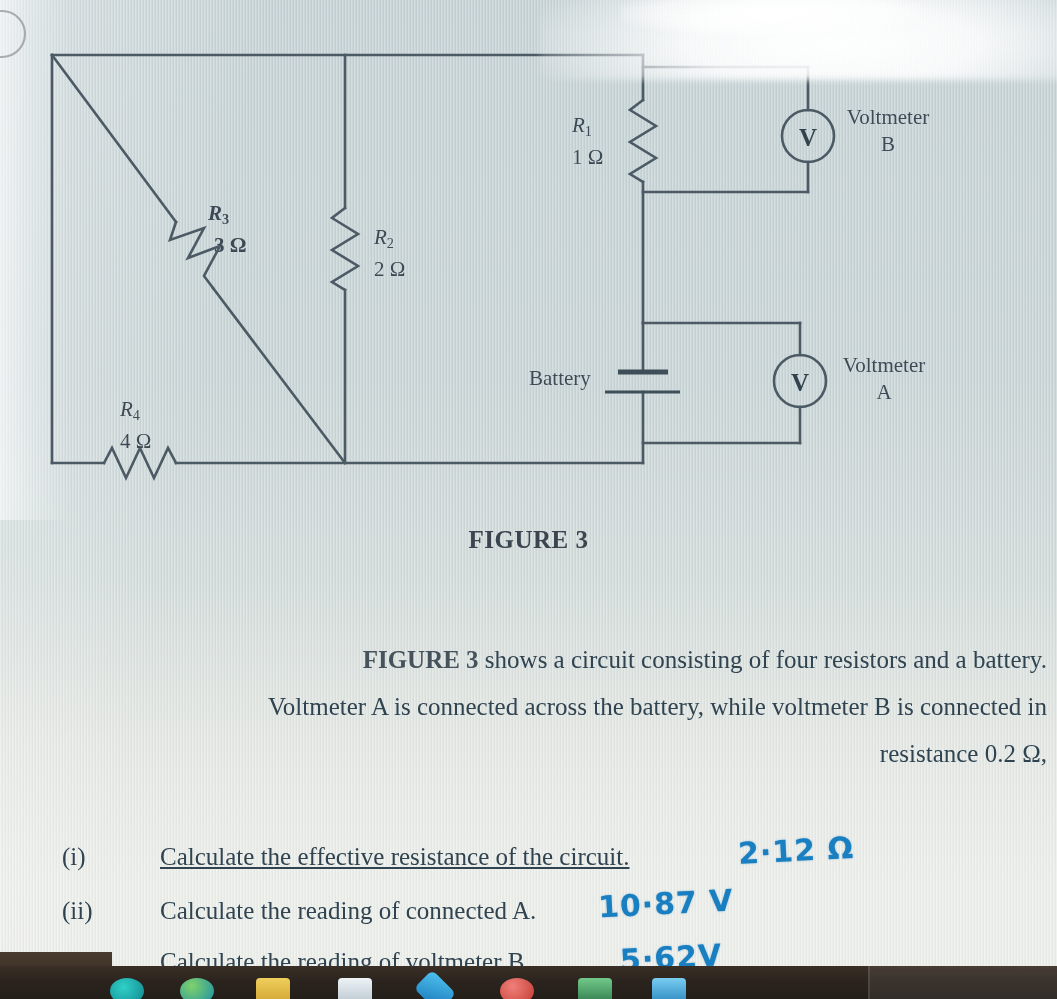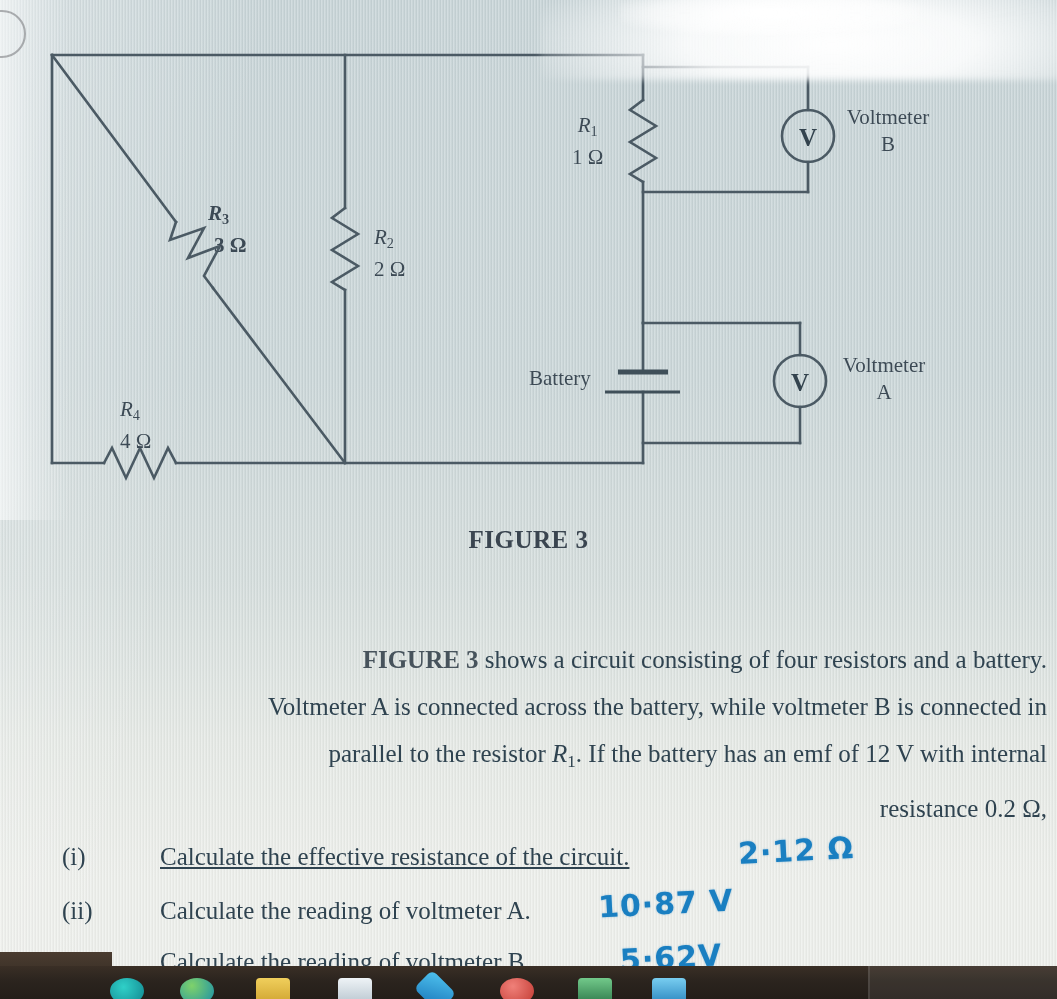--- a/index.html
+++ b/index.html
@@ -46,21 +46,21 @@
   #circuit{position:absolute;left:0;top:0;width:1057px;height:510px;}
   #circuit svg{display:block;}
 
   .lbl{
     position:absolute;color:#3c4a55;font-family:"Liberation Serif", serif;
     white-space:nowrap;text-shadow:0 0 1px rgba(255,255,255,.35);
   }
   .lbl i{font-style:italic;}
   .sub{font-size:.68em;vertical-align:-0.28em;font-style:normal;}
 
-  #lbl-r1{left:572px;top:112px;font-size:21px;line-height:26px;text-align:center;}
+  #lbl-r1{left:572px;top:112px;font-size:21px;line-height:26px;}
   #lbl-r2{left:374px;top:224px;font-size:21px;line-height:26px;}
   #lbl-r3{left:208px;top:200px;font-size:21px;line-height:26px;font-weight:bold;}
   #lbl-r4{left:120px;top:396px;font-size:21px;line-height:26px;}
   #lbl-battery{left:529px;top:366px;font-size:21px;}
   #lbl-vb{left:833px;top:104px;font-size:21px;line-height:27px;text-align:center;width:110px;}
   #lbl-va{left:829px;top:352px;font-size:21px;line-height:27px;text-align:center;width:110px;}
 
   #figure-caption{
     position:absolute;left:0;top:526px;width:1057px;text-align:center;
     font-size:25px;font-weight:bold;color:#3a4550;letter-spacing:.5px;
@@ -198,29 +198,28 @@
       <span>Voltmeter</span><br>
       <span>A</span>
     </div>
   </div>
 
   <div id="figure-caption">FIGURE 3</div>
 
   <div id="body-text">
     <p><b>FIGURE 3</b><span> shows a circuit consisting of four resistors and a battery.</span></p>
     <p>Voltmeter A is connected across the battery, while voltmeter B is connected in</p>
-    <p><span>parallel to the resistor </span><i><span>R</span><span class="sub">1</span></i><span>. If the battery has an emf of 12 V with internal</span></p>
     <p>resistance 0.2 Ω,</p>
   </div>
 
   <div class="qrow" id="q1">
     <span class="qnum">(i)</span><span>Calculate the effective resistance of the circuit.</span>
   </div>
   <div class="qrow" id="q2">
-    <span class="qnum">(ii)</span><span>Calculate the reading of voltmeter A.</span>
+    <span class="qnum">(ii)</span><span>Calculate the reading of connected A.</span>
   </div>
   <div class="qrow" id="q3">
     <span class="qnum">(iii)</span><span>Calculate the reading of voltmeter B</span>
   </div>
 
   <div class="ans" id="a1">2·12 Ω</div>
   <div class="ans" id="a2">10·87 V</div>
   <div class="ans" id="a3">5·62V</div>
 
   <div id="glare"></div>

